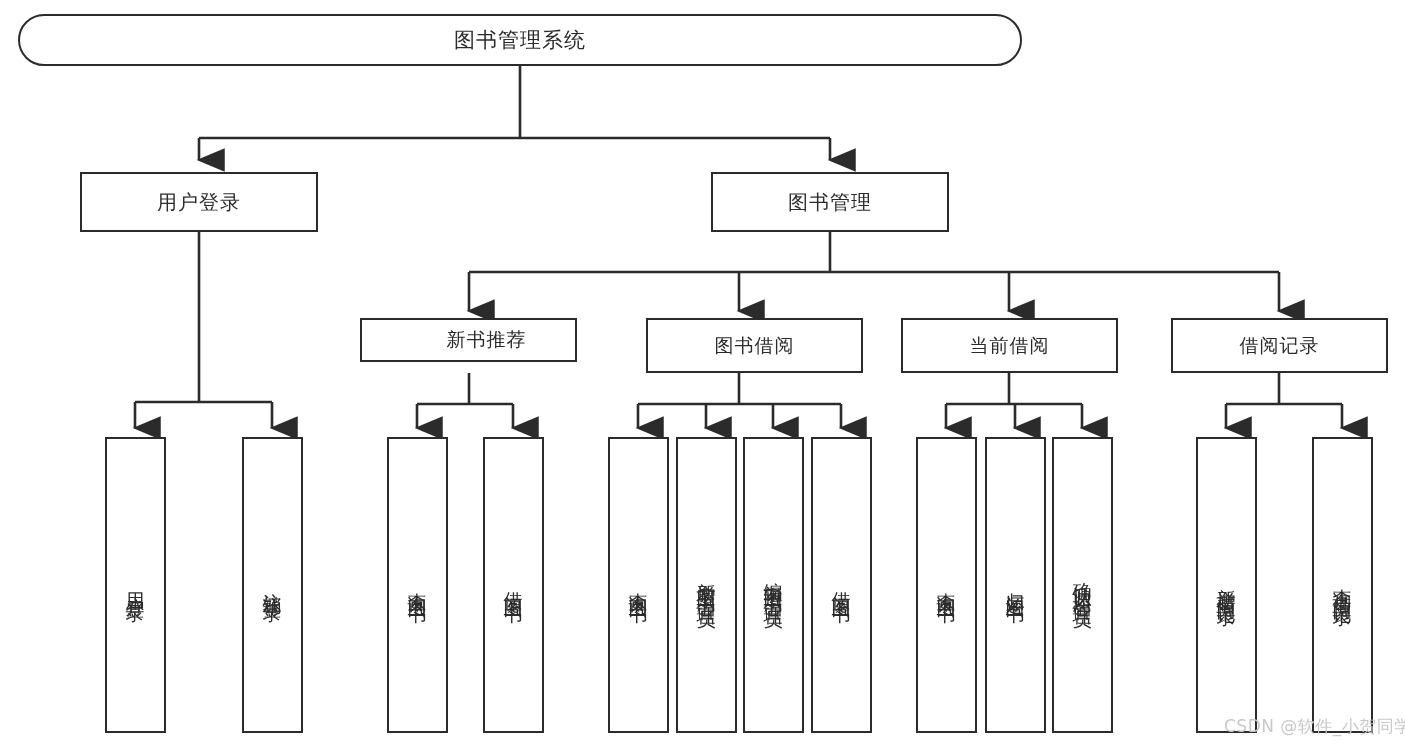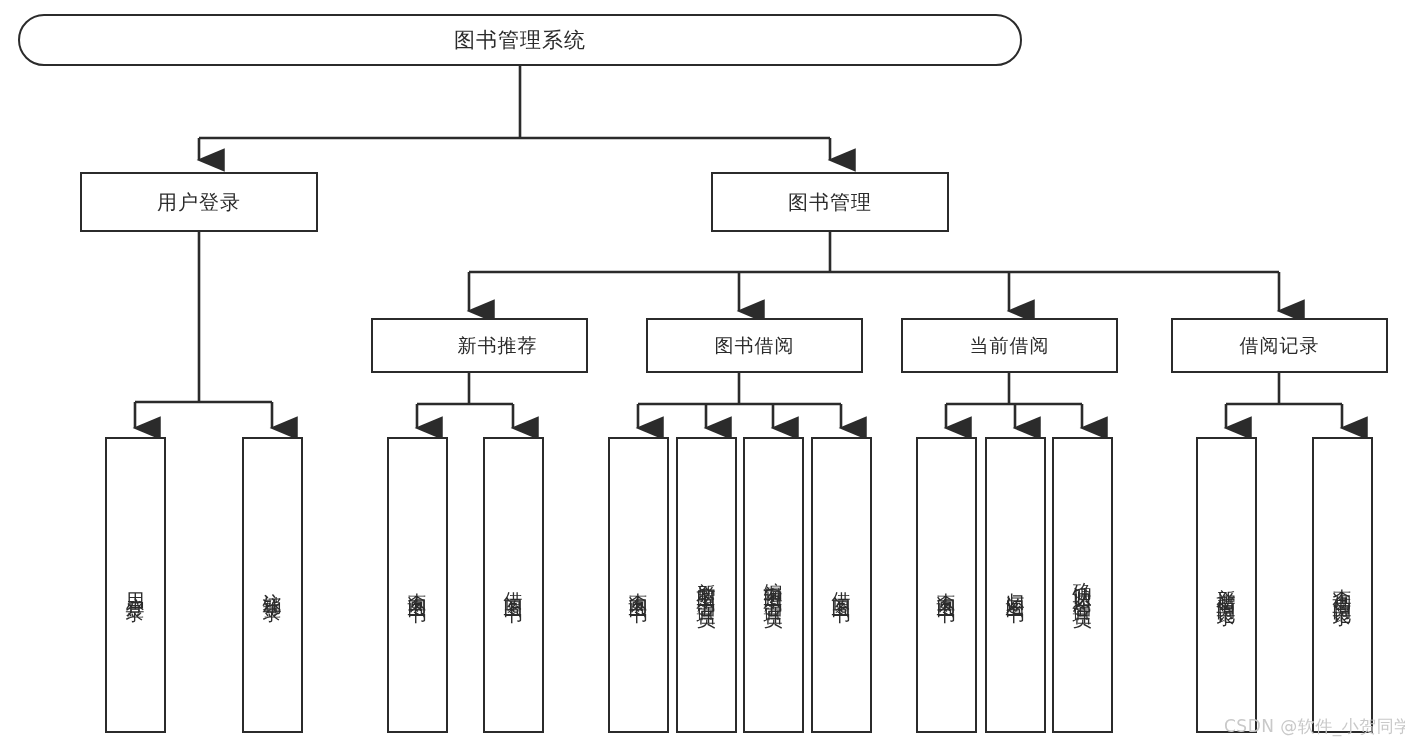--- a/index.html
+++ b/index.html
@@ -133,21 +133,21 @@
     <span>图书管理系统</span>
   </div>
 
   <div class="node level2" style="left:80px; top:172px; width:238px; height:60px;">
     <span>用户登录</span>
   </div>
   <div class="node level2" style="left:711px; top:172px; width:238px; height:60px;font-family:Liberation Serif, serif;">
     <span>图书管理</span>
   </div>
 
-  <div class="node level3" style="left:371px; top:318px; width:217px; height:55px;padding-left:36px;">
+  <div class="node level3" style="left:360px; top:318px; width:217px; height:44px;padding-left:36px;">
     <span>新书推荐</span>
   </div>
   <div class="node level3" style="left:646px; top:318px; width:217px; height:55px;">
     <span>图书借阅</span>
   </div>
   <div class="node level3" style="left:901px; top:318px; width:217px; height:55px;">
     <span>当前借阅</span>
   </div>
   <div class="node level3" style="left:1171px; top:318px; width:217px; height:55px;">
     <span>借阅记录</span>

